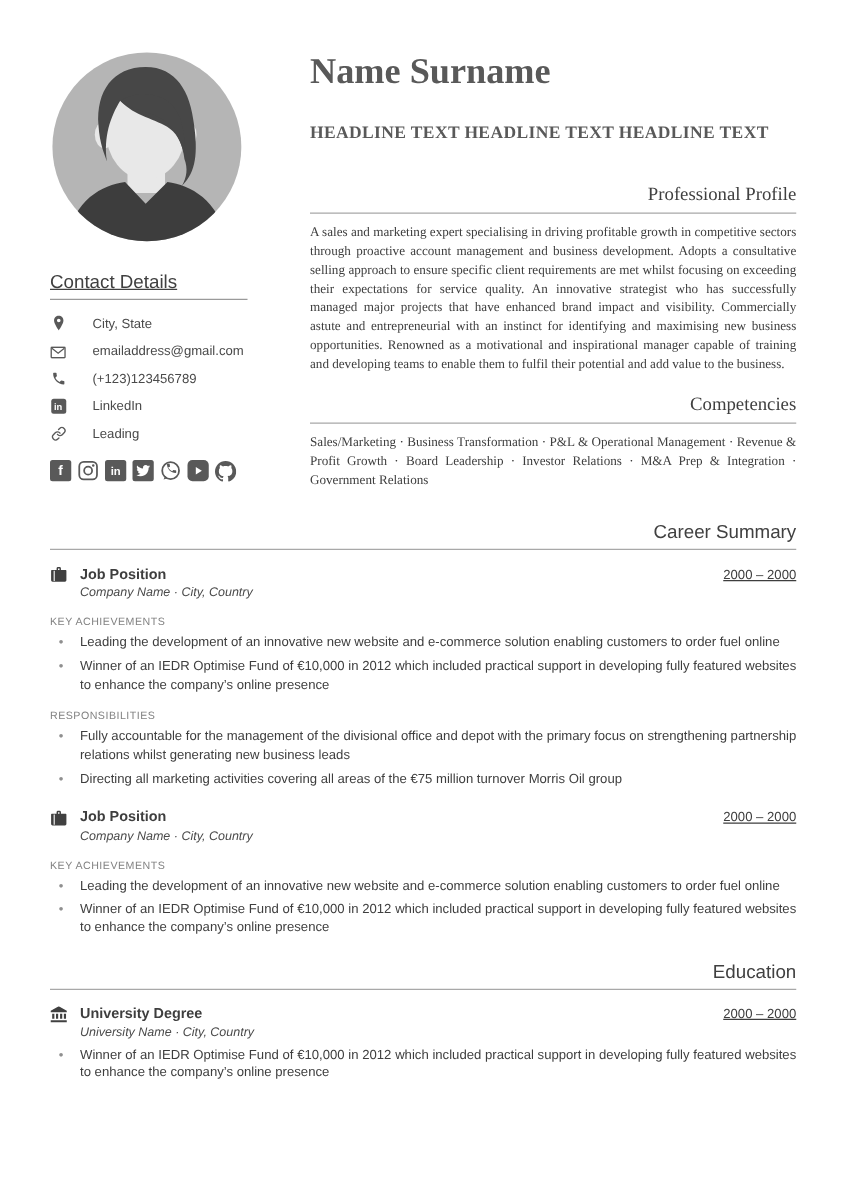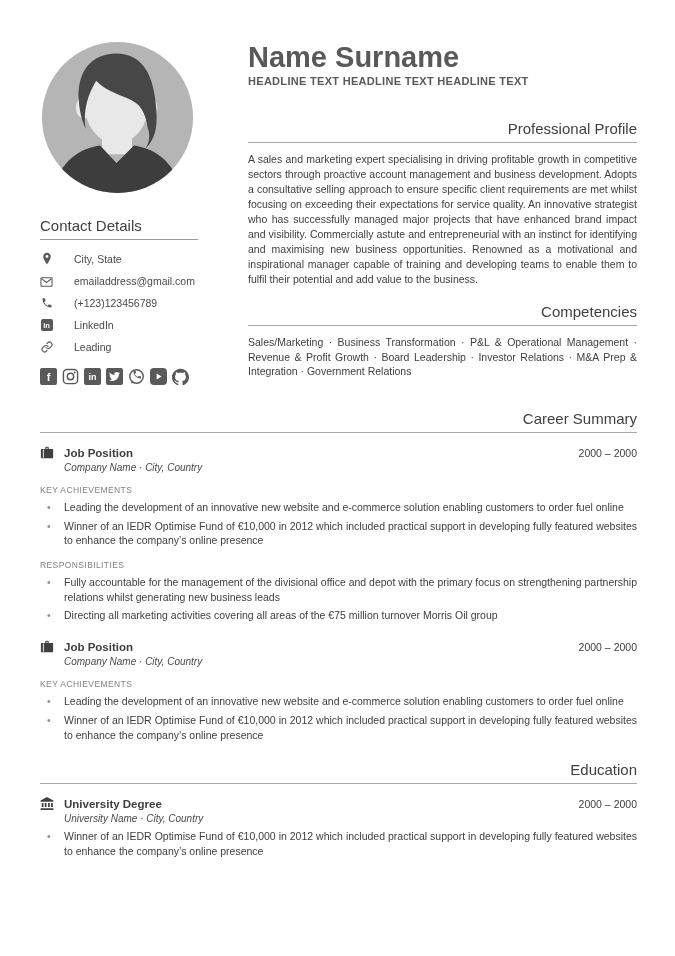--- a/index.html
+++ b/index.html
@@ -9,58 +9,59 @@
     font-family:"Liberation Sans", sans-serif; color:#3e3e3e;
     padding:40px 38px 0 40px; position:relative;
   }
   .top { display:flex; }
   .sidebar { width:158px; flex-shrink:0; }
   .avatar { width:155px; height:155px; }
   .side-heading {
     font-size:15px; font-weight:400; color:#404040;
     border-bottom:1px solid #9a9a9a; padding-bottom:5px;
     margin:22px 0 12px 0;
+    text-decoration:underline;
   }
   .contact-list { list-style:none; margin:0; padding:0; }
   .contact-list li {
     display:flex; align-items:flex-end; gap:21px;
     margin-bottom:9px; font-size:10.5px; color:#4a4a4a; height:13px;
   }
   .cicon { width:13px; display:flex; align-items:center; justify-content:center; flex-shrink:0; }
   .li-box {
     width:12px; height:12px; background:#595959; border-radius:2px;
     color:#fff; font-size:7.5px; font-weight:700; display:flex;
     align-items:center; justify-content:center;
   }
   .social-row { display:flex; gap:5px; margin-top:15px; align-items:center; }
   .sq {
     width:17px; height:17px; background:#595959; border-radius:2px;
     color:#fff; display:flex; align-items:center; justify-content:center;
     font-weight:700; font-size:11px; cursor:pointer;
   }
   .sq.outline { background:transparent; }
-  .main { margin-left:50px; flex:1; min-width:0; }
+  .main { margin-left:50px; flex:1; min-width:0;font-family:Liberation Serif, serif; }
   .name { font-size:29px; font-weight:700; color:#595959; margin:2px 0 0 0; line-height:1.05; }
-  .headline { font-size:11px; font-weight:700; color:#595959; letter-spacing:.3px; margin-top:3px; }
+  .headline { font-size:14px; font-weight:700; color:#595959; letter-spacing:.3px; margin-top:27px; }
   .sec-heading {
     font-size:15px; font-weight:400; color:#404040;
     border-bottom:1px solid #a8a8a8; padding-bottom:5px; margin:0 0 9px 0;text-align:right;
   }
   .mt-profile { margin-top:33px; }
   .mt-comp { margin-top:16px; }
   .justify { font-size:10.5px; line-height:1.42; text-align:justify; color:#3e3e3e; margin:0; }
   .full { width:100%; }
   .mt-career { margin-top:25px; }
   .mt-edu { margin-top:19px; }
   .entry { margin-top:13px; }
   .entry + .entry { margin-top:17px; }
   .entry-head { display:flex; align-items:center; }
   .eicon { width:15px; margin-right:9px; display:flex; align-items:center; flex-shrink:0; }
   .etitle { font-weight:700; font-size:11.5px; color:#3e3e3e; }
-  .edates { margin-left:auto; font-size:10.5px; color:#3e3e3e; }
+  .edates { margin-left:auto; font-size:10.5px; color:#3e3e3e;text-decoration:underline; }
   .esub { font-style:italic; font-size:10px; color:#4a4a4a; margin:3px 0 0 24px; }
   .elabel { font-size:8.5px; color:#828282; letter-spacing:.4px; margin-top:12px; }
   .bullets { list-style:none; margin:5px 0 0 0; padding:0; }
   .bullets li {
     position:relative; padding-left:17px; margin:0 0 4px 7px;
     font-size:10.5px; line-height:1.4; text-align:justify; color:#3e3e3e;
   }
   .bullets li::before { content:"•"; position:absolute; left:0; top:0; color:#8f8f8f; }
 </style>
 </head>

